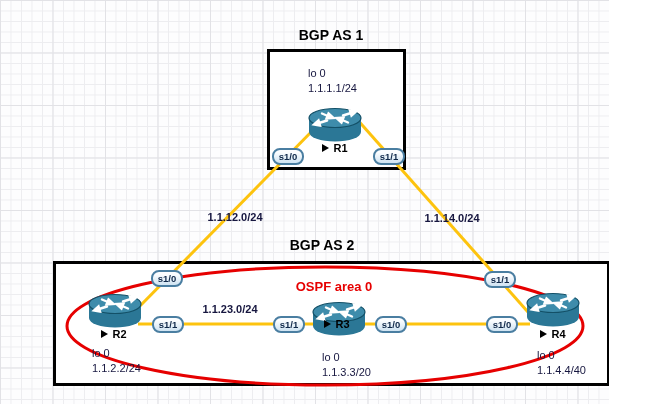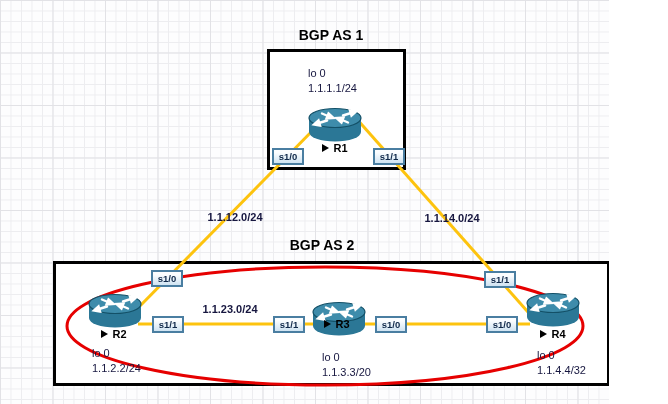--- a/index.html
+++ b/index.html
@@ -15,21 +15,21 @@
     font-family:"Liberation Sans","DejaVu Sans",sans-serif;
     color:#16163f;
   }
   .asbox{position:absolute;border:3px solid #000;background:#fff;box-sizing:border-box;}
   .astitle{position:absolute;font-size:14px;font-weight:bold;color:#000;text-align:center;}
   .ospf-label{position:absolute;font-size:13px;font-weight:bold;color:#e60000;text-align:center;z-index:6;}
   .overlay{position:absolute;left:0;top:0;z-index:2;pointer-events:none;}
   .router{position:absolute;width:56px;height:36px;z-index:3;}
   .badge{
     position:absolute;width:32px;height:17px;z-index:4;box-sizing:border-box;
-    border:2px solid #4a7ea1;border-radius:0;
+    border:2px solid #4a7ea1;border-radius:8px;
     background:linear-gradient(#fbfdff 20%,#cfe3f2);
     font-size:9.5px;font-weight:bold;color:#10294a;
     display:flex;align-items:center;justify-content:center;line-height:1;
   }
   .rname{position:absolute;z-index:5;width:60px;display:flex;align-items:center;justify-content:center;
     font-size:11px;font-weight:bold;color:#000;gap:4px;}
   .tri{width:0;height:0;border-left:7px solid #000;border-top:4.5px solid transparent;border-bottom:4.5px solid transparent;display:inline-block;}
   .lo{position:absolute;z-index:5;font-size:11px;font-weight:normal;line-height:15px;white-space:nowrap;}
   .linklabel{position:absolute;z-index:5;width:130px;text-align:center;font-size:11px;font-weight:bold;white-space:nowrap;}
   .hidden-defs{position:absolute;width:0;height:0;}
@@ -65,20 +65,21 @@
   <div class="astitle" style="left:242px;top:237px;width:160px;">BGP AS 2</div>
 
   <svg class="overlay" width="668" height="404">
     <ellipse cx="325" cy="326" rx="258" ry="59" fill="none" stroke="#e60000" stroke-width="3" style="pointer-events:auto;"></ellipse>
     <line x1="320" y1="123" x2="138" y2="308" stroke="#fdc30e" stroke-width="3" style="pointer-events:auto;"></line>
     <line x1="355" y1="117" x2="535" y2="320" stroke="#fdc30e" stroke-width="3" style="pointer-events:auto;"></line>
     <line x1="138" y1="324" x2="316" y2="324" stroke="#fdc30e" stroke-width="3" style="pointer-events:auto;"></line>
     <line x1="364" y1="324" x2="530" y2="324" stroke="#fdc30e" stroke-width="3" style="pointer-events:auto;"></line>
   </svg>
 
+  <div class="ospf-label" style="left:264px;top:279px;width:140px;">OSPF area 0</div>
 
   <svg class="router" style="left:307px;top:107px;">
       <use href="#router-sym"></use>
     </svg>
   <svg class="router" style="left:87px;top:293px;">
       <use href="#router-sym"></use>
     </svg>
   <svg class="router" style="left:311px;top:301px;">
       <use href="#router-sym"></use>
     </svg>
@@ -110,21 +111,21 @@
   <div class="lo" style="left:92px;top:346px;">
     <div>lo 0</div>
     <div>1.1.2.2/24</div>
   </div>
   <div class="lo" style="left:322px;top:350px;">
     <div>lo 0</div>
     <div>1.1.3.3/20</div>
   </div>
   <div class="lo" style="left:537px;top:348px;">
     <div>lo 0</div>
-    <div>1.1.4.4/32</div>
+    <div>1.1.4.4/40</div>
   </div>
 
   <div class="badge" style="left:272px;top:148px;">s1/0</div>
   <div class="badge" style="left:373px;top:148px;">s1/1</div>
   <div class="badge" style="left:151px;top:270px;">s1/0</div>
   <div class="badge" style="left:152px;top:316px;">s1/1</div>
   <div class="badge" style="left:273px;top:316px;">s1/1</div>
   <div class="badge" style="left:375px;top:316px;">s1/0</div>
   <div class="badge" style="left:486px;top:316px;">s1/0</div>
   <div class="badge" style="left:484px;top:271px;">s1/1</div>

